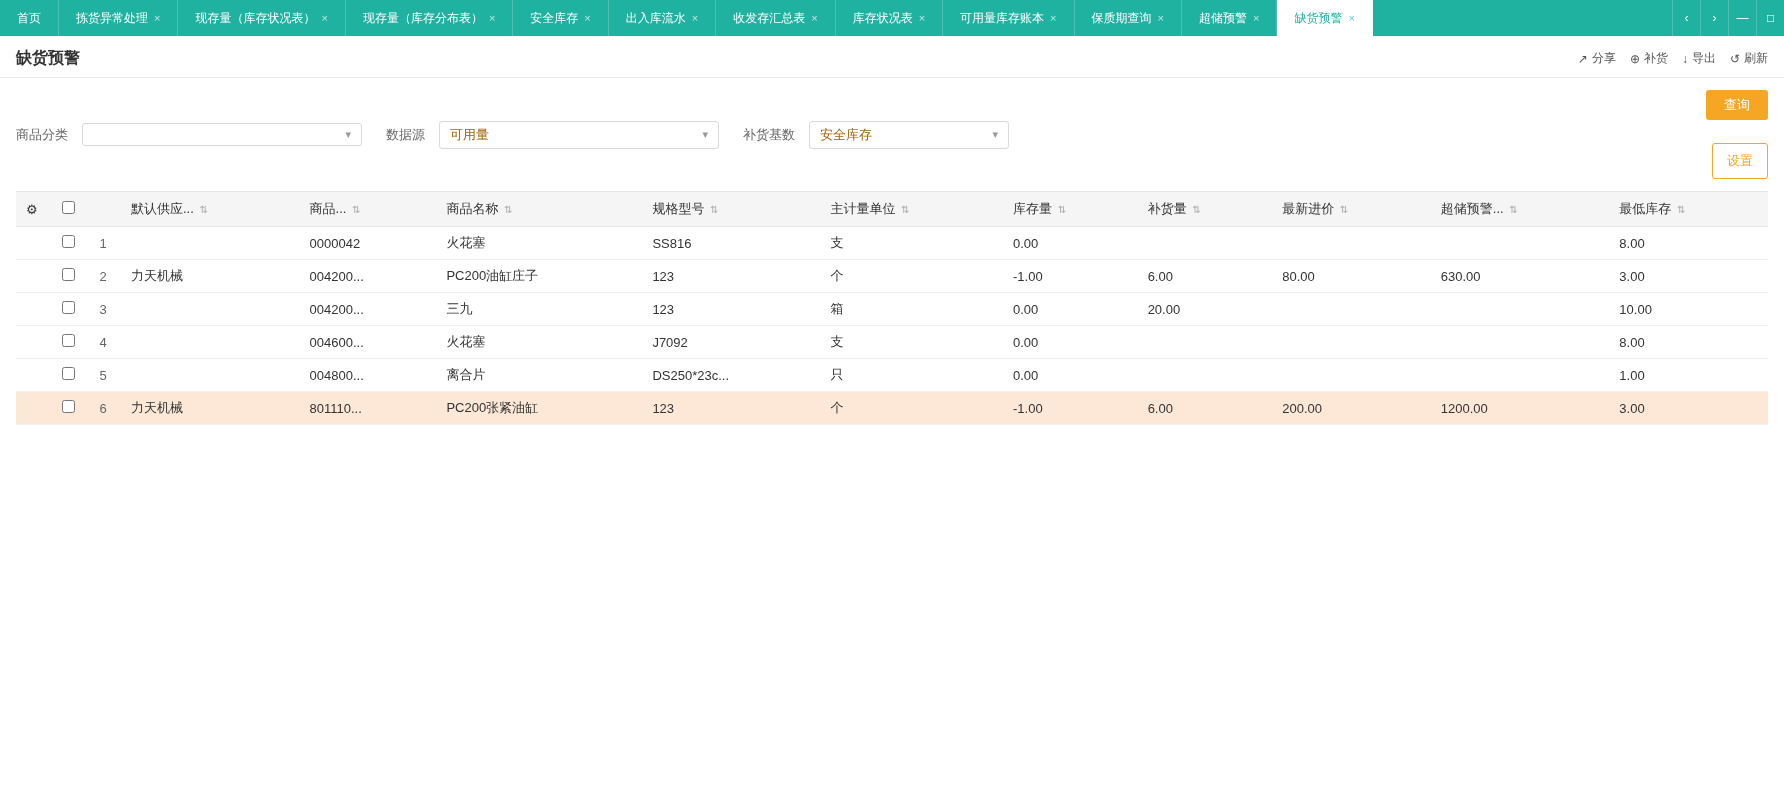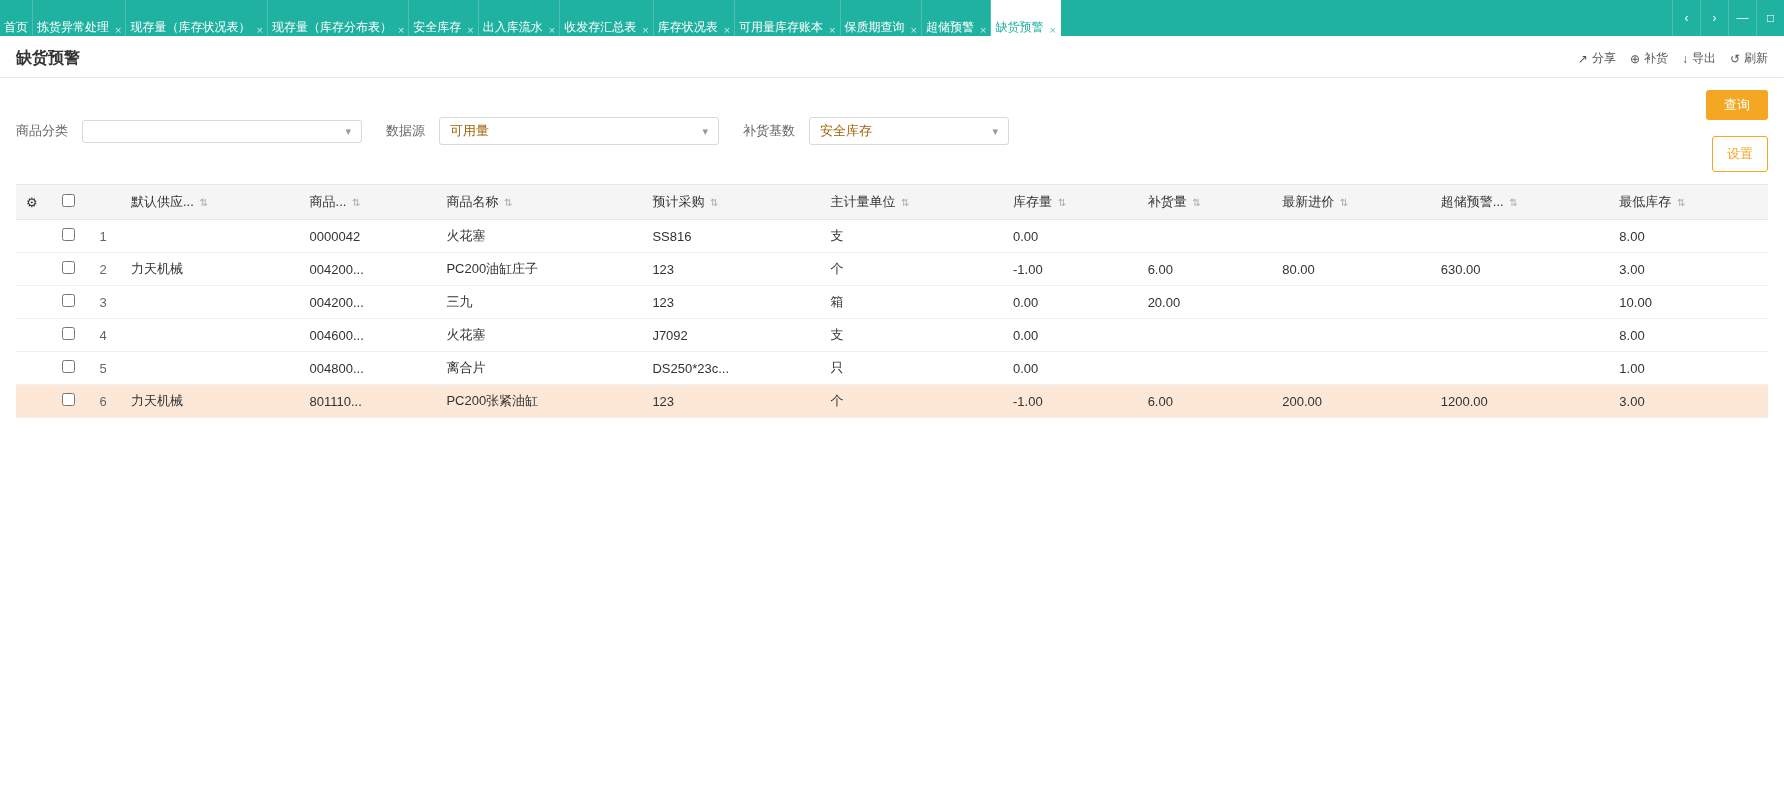--- a/index.html
+++ b/index.html
@@ -9,22 +9,22 @@
     .tab-bar {
       display: flex;
       align-items: center;
       background: #20b2a0;
       height: 36px;
       overflow: hidden;
       position: relative;
     }
     .tab-item {
       display: flex;
-      align-items: flex-end;
-      padding: 0 4px;
+      align-items: center;
+      padding: 0 17px;
       height: 100%;
       color: #fff;
       font-size: 12px;
       cursor: pointer;
       white-space: nowrap;
       border-right: 1px solid rgba(255,255,255,0.2);
       flex-shrink: 0;
     }
     .tab-item.active {
       background: #fff;
@@ -150,21 +150,21 @@
       cursor: pointer;
       font-size: 13px;
       display: block;
       margin-top: 4px;
     }
     .filter-right {
       margin-left: auto;
       display: flex;
       flex-direction: column;
       align-items: flex-end;
-      gap: 12px;
+      gap: 19px;
     }
 
     
     .table-wrapper {
       padding: 0 16px;
     }
     table {
       width: 100%;
       border-collapse: collapse;
       font-size: 13px;
@@ -338,21 +338,21 @@
           </th>
           <th>
             <span>商品...</span>
             <span class="sort-icon">⇅</span>
           </th>
           <th>
             <span>商品名称</span>
             <span class="sort-icon">⇅</span>
           </th>
           <th>
-            <span>预计采购</span>
+            <span>规格型号</span>
             <span class="sort-icon">⇅</span>
           </th>
           <th>
             <span>主计量单位</span>
             <span class="sort-icon">⇅</span>
           </th>
           <th>
             <span>库存量</span>
             <span class="sort-icon">⇅</span>
           </th>

